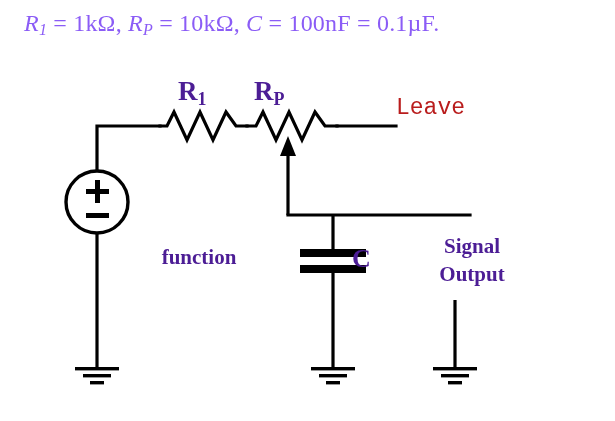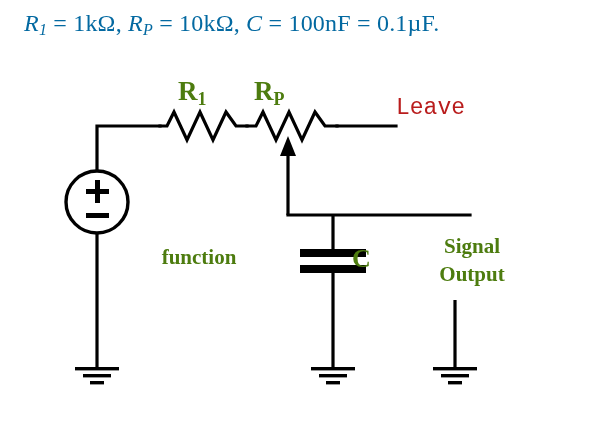--- a/index.html
+++ b/index.html
@@ -15,40 +15,40 @@
     overflow: hidden;
     font-family: "Liberation Serif", serif;
   }
   #equation {
     position: absolute;
     left: 24px;
     top: 10px;
     width: 570px;
     font-family: "Liberation Serif", serif;
     font-size: 24px;
-    color: #0369a1;
+    color: #8b5cf6;
     white-space: nowrap;
     letter-spacing: 0.2px;
   }
   #equation .it { font-style: italic; }
   #equation .sub {
     font-size: 16px;
     vertical-align: -0.28em;
     font-style: italic;
   }
   #circuit-svg {
     position: absolute;
     left: 0;
     top: 0;
   }
   .lbl {
     position: absolute;
     font-family: "Liberation Serif", serif;
     font-weight: bold;
-    color: #4d7c0f;
+    color: #4c1d95;
     white-space: nowrap;
   }
   .lbl-sans {
     position: absolute;
     font-family: Liberation Mono, monospace;
     color: #b91c1c;
     white-space: nowrap;
   }
   #label-r1 {
     left: 178px;

